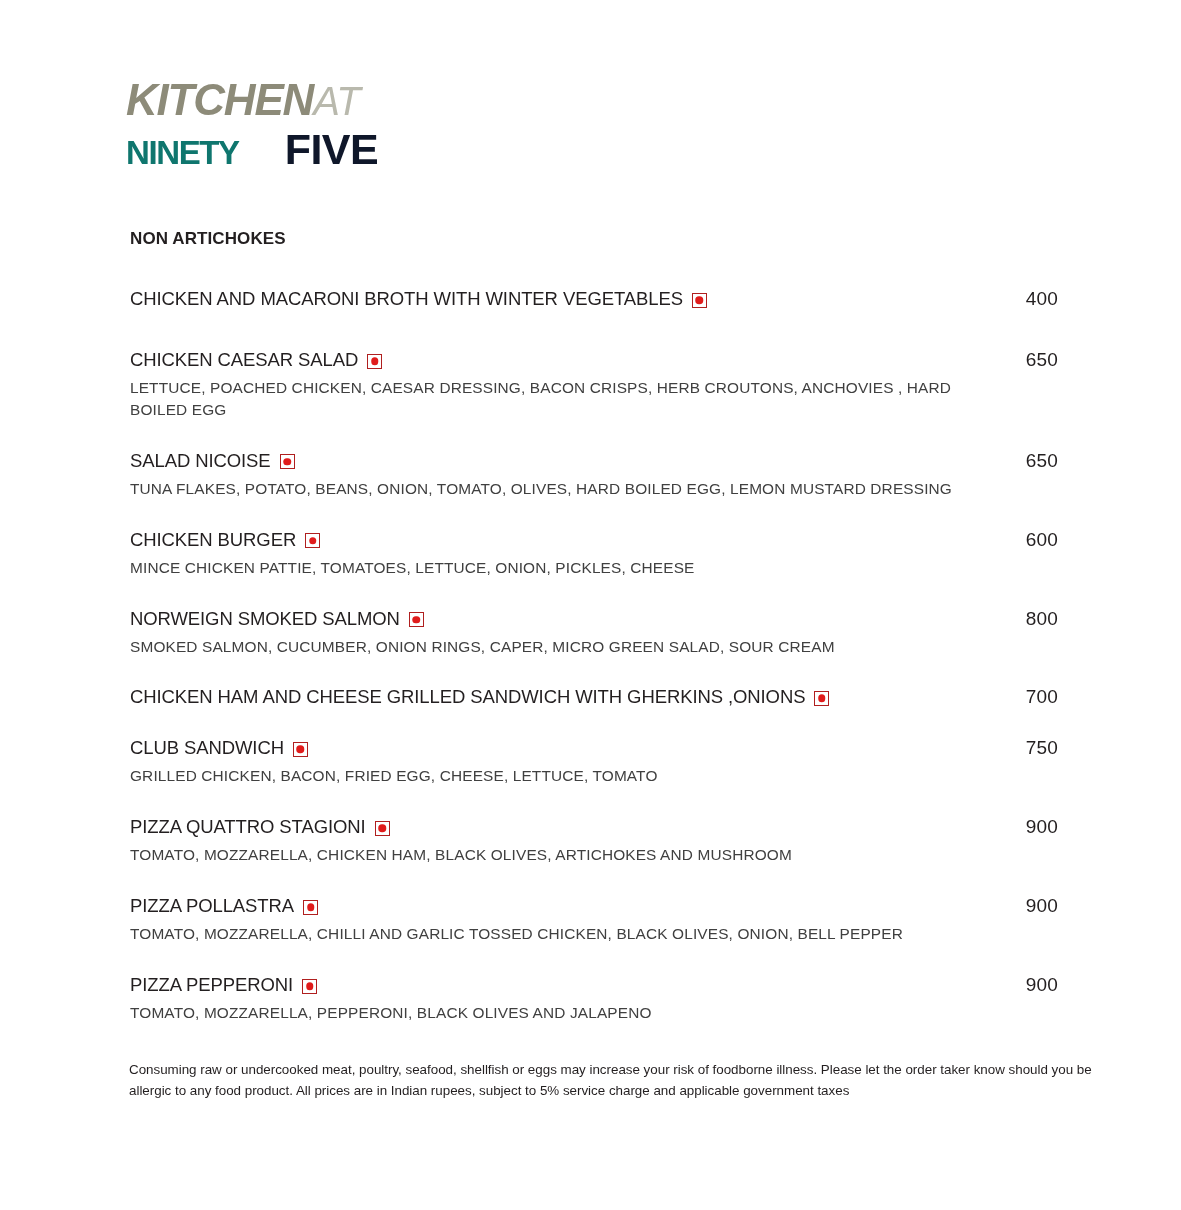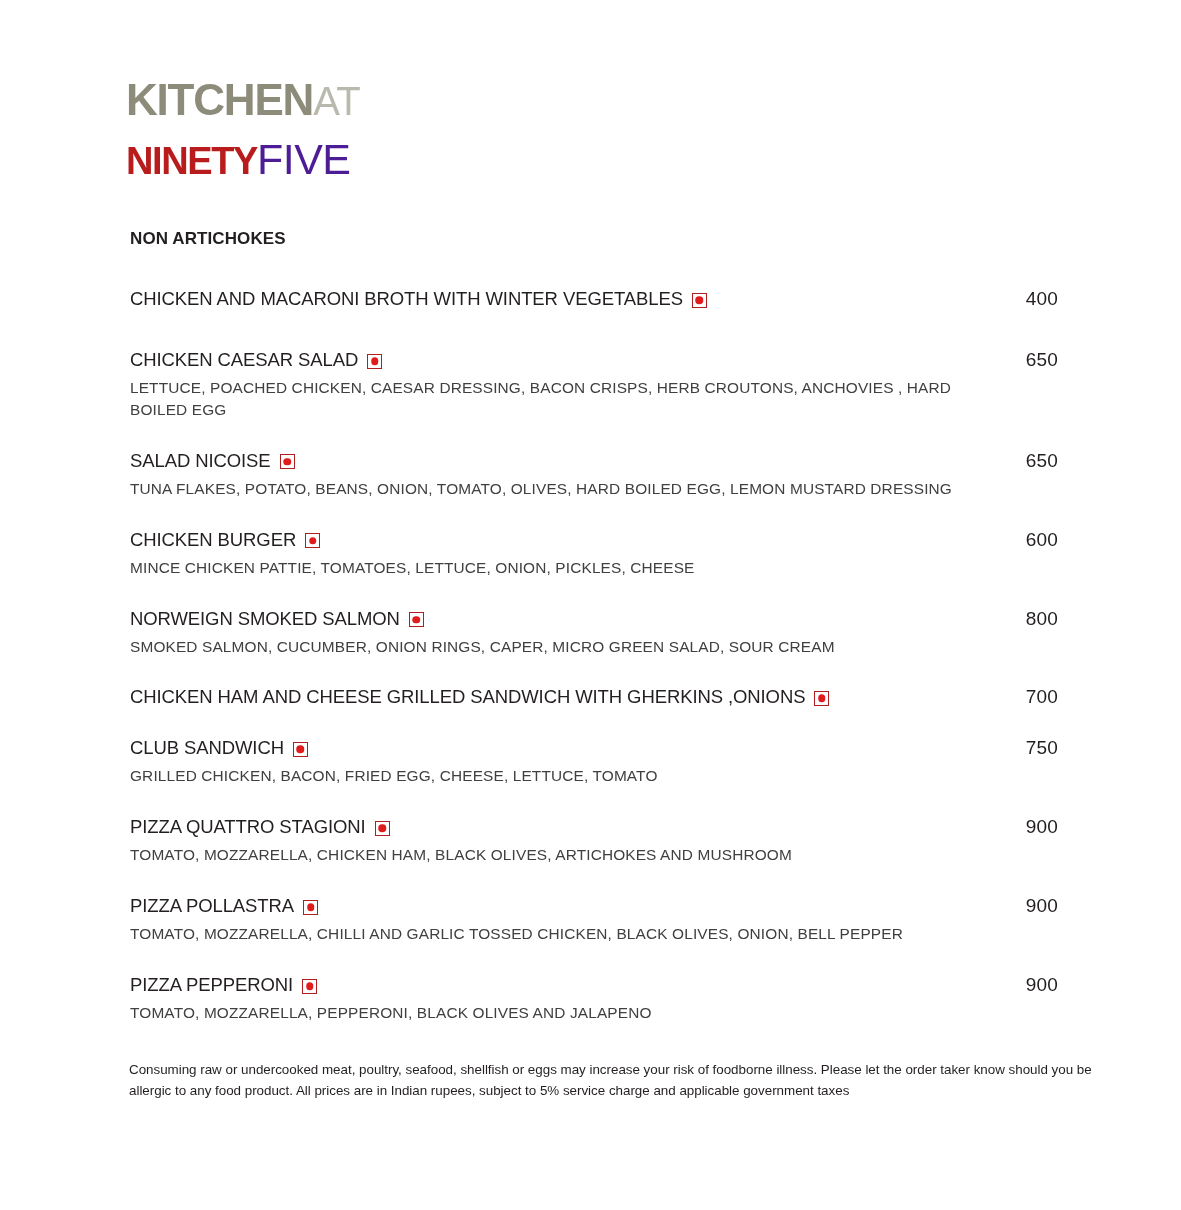--- a/index.html
+++ b/index.html
@@ -23,44 +23,45 @@
     left: 126px;
     top: 78px;
     line-height: 1;
     user-select: none;
   }
   .logo-line {
     display: block;
     white-space: nowrap;
     letter-spacing: -1.5px;
   }
-  .logo-line-1 { margin-bottom: 16px; }
+  .logo-line-1 { margin-bottom: 6px; font-style: italic; }
   .logo-kitchen {
     font-size: 44px;
     font-weight: bold;
     color: #8d8b79;
     letter-spacing: -1.2px;
   }
   .logo-at {
     font-size: 40px;
     font-weight: 300;
     color: #b9b9ad;
     letter-spacing: -0.5px;
   }
   .logo-ninety {
-    font-size: 38px;
+    font-size: 33px;
     font-weight: bold;
-    color: #b91c1c;
+    color: #0f766e;
     letter-spacing: -1.4px;
   }
   .logo-five {
     font-size: 43px;
-    font-weight: 400;
-    color: #4c1d95;
+    font-weight: 700;
+    color: #0f172a;
     letter-spacing: -0.5px;
+    margin-left: 46px;
   }
 
   
   .section-title {
     position: absolute;
     left: 130px;
     top: 229px;
     font-size: 17px;
     font-weight: bold;
     letter-spacing: 0.1px;

